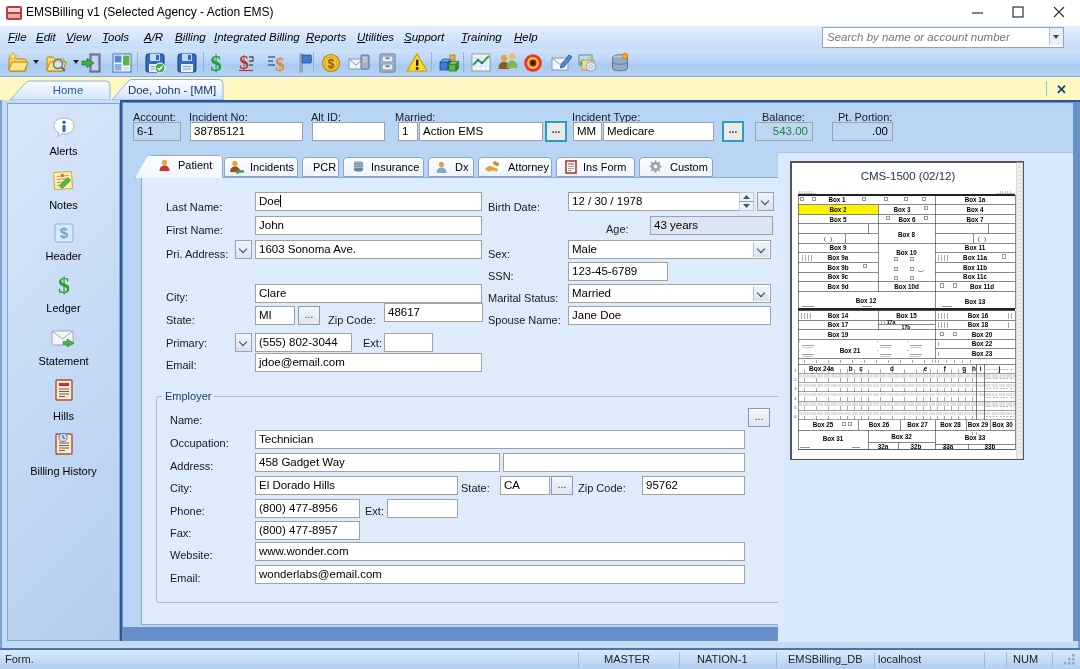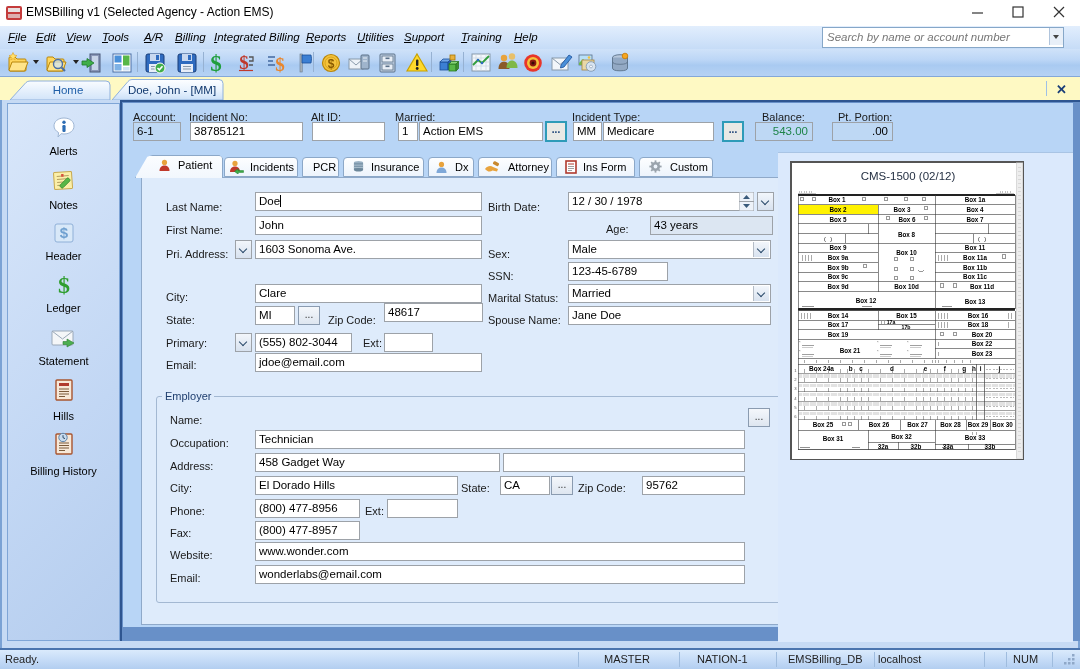--- a/index.html
+++ b/index.html
@@ -1089,21 +1089,21 @@
             <line x1="7" y1="19.5" x2="13" y2="19.5"></line>
           </g>
           <circle cx="11" cy="6.5" r="4.2" fill="#C9DCEF" stroke="#5A82AA" stroke-width="1"></circle>
           <path d="M11 4.2 L11 6.7 L13 7.6" fill="none" stroke="#2A4A6A" stroke-width="1"></path>
         </svg></div>
       <div class="sbitem" style="top:361px">Billing History</div>
     </div>
   </div>
 
   <div class="abs" id="statusbar">
-    <span class="st" style="left:5px">Ready.</span>
+    <span class="st" style="left:5px">Form.</span>
     <span class="st" style="left:604px">MASTER</span>
     <span class="st" style="left:697px">NATION-1</span>
     <span class="st" style="left:788px">EMSBilling_DB</span>
     <span class="st" style="left:878px">localhost</span>
     <span class="st" style="left:1013px">NUM</span>
     <div class="stsep" style="left:578px"></div>
     <div class="stsep" style="left:679px"></div>
     <div class="stsep" style="left:776px"></div>
     <div class="stsep" style="left:874px"></div>
     <div class="stsep" style="left:984px"></div>

